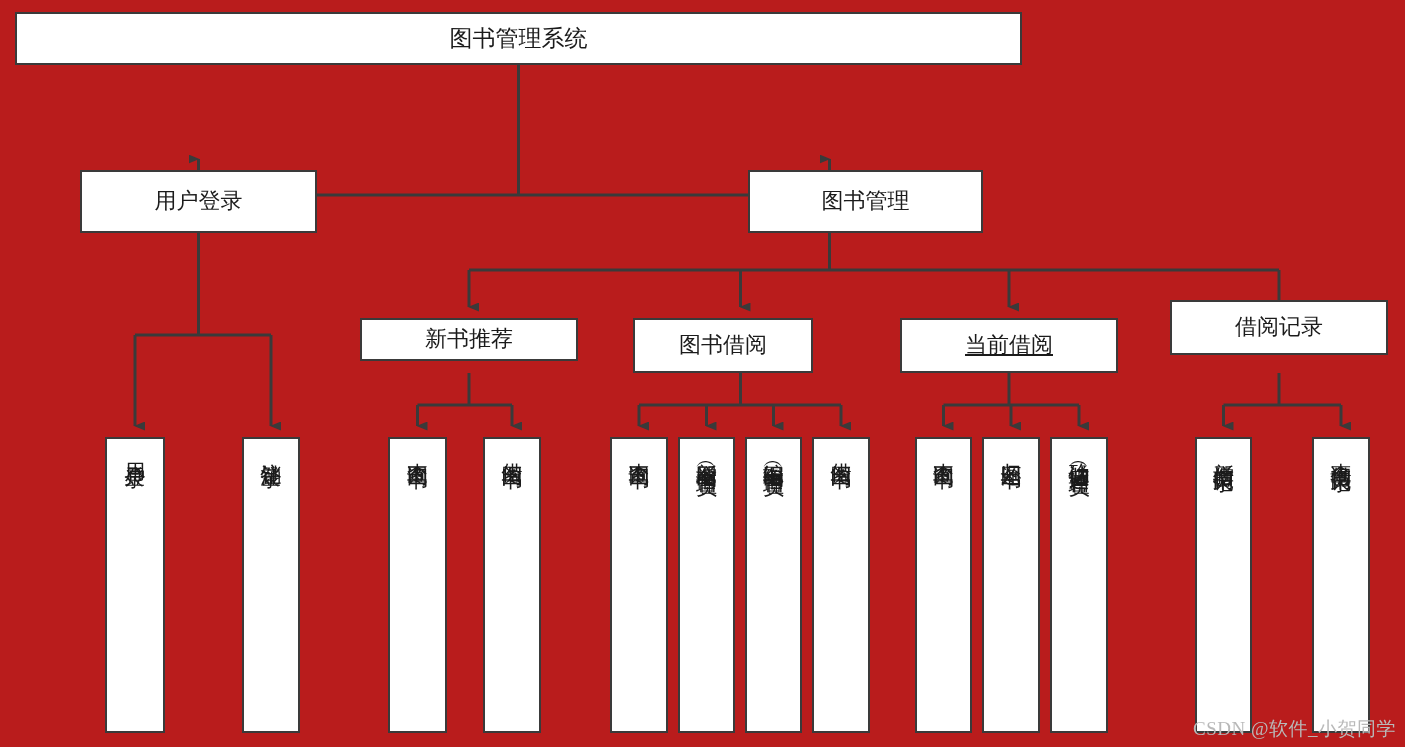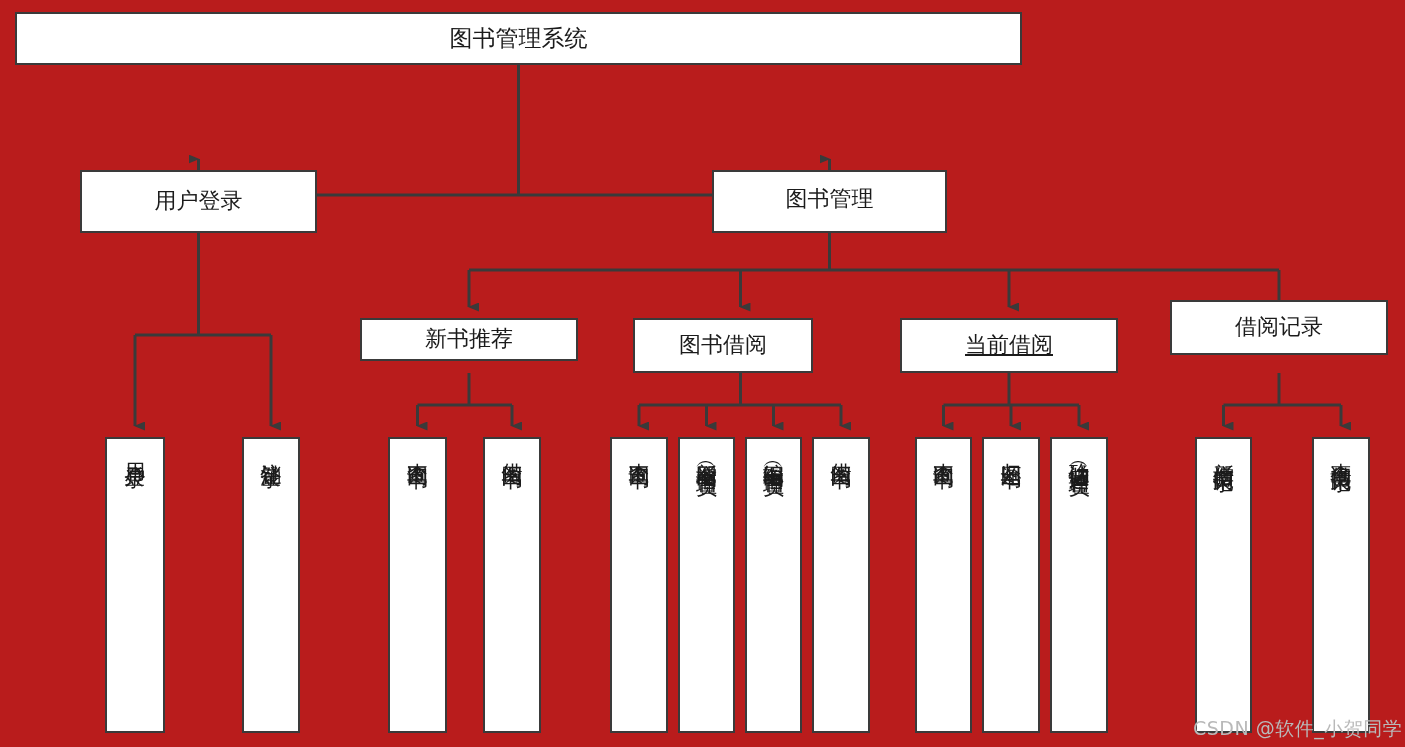--- a/index.html
+++ b/index.html
@@ -59,20 +59,21 @@
     line-height: 1.05;
     white-space: nowrap;
   }
   .watermark {
     position: absolute;
     font-size: 19px;
     color: #b9b9b9;
     letter-spacing: 0.5px;
     white-space: nowrap;
     user-select: none;
+    font-family: Liberation Serif, serif;
   }
 </style>
 </head>
 <body>
 
 <div id="diagram">
 
   <svg id="edges" viewBox="0 0 1405 747" width="1405" height="747" xmlns="http://www.w3.org/2000/svg">
     <defs>
       <marker id="arrowhead" markerWidth="9" markerHeight="11" refX="4.5" refY="10" orient="auto" markerUnits="userSpaceOnUse">
@@ -116,21 +117,21 @@
       </g>
   </svg>
 
   <div class="node node-root" style="left: 15px; top: 12px; width: 1007px; height: 53px;">
     <span class="label">图书管理系统</span>
   </div>
 
   <div class="node node-l2" style="left: 80px; top: 170px; width: 237px; height: 63px;">
     <span class="label">用户登录</span>
   </div>
-  <div class="node node-l2" style="left: 712px; top: 170px; width: 235px; height: 63px; font-family: Liberation Mono, monospace;">
+  <div class="node node-l2" style="left: 748px; top: 170px; width: 235px; height: 63px;">
     <span class="label">图书管理</span>
   </div>
 
   <div class="node node-l3" style="left: 360px; top: 318px; width: 218px; height: 43px;">
     <span class="label">新书推荐</span>
   </div>
   <div class="node node-l3" style="left: 633px; top: 318px; width: 180px; height: 55px;">
     <span class="label">图书借阅</span>
   </div>
   <div class="node node-l3" style="left: 900px; top: 318px; width: 218px; height: 55px; text-decoration: underline;">

